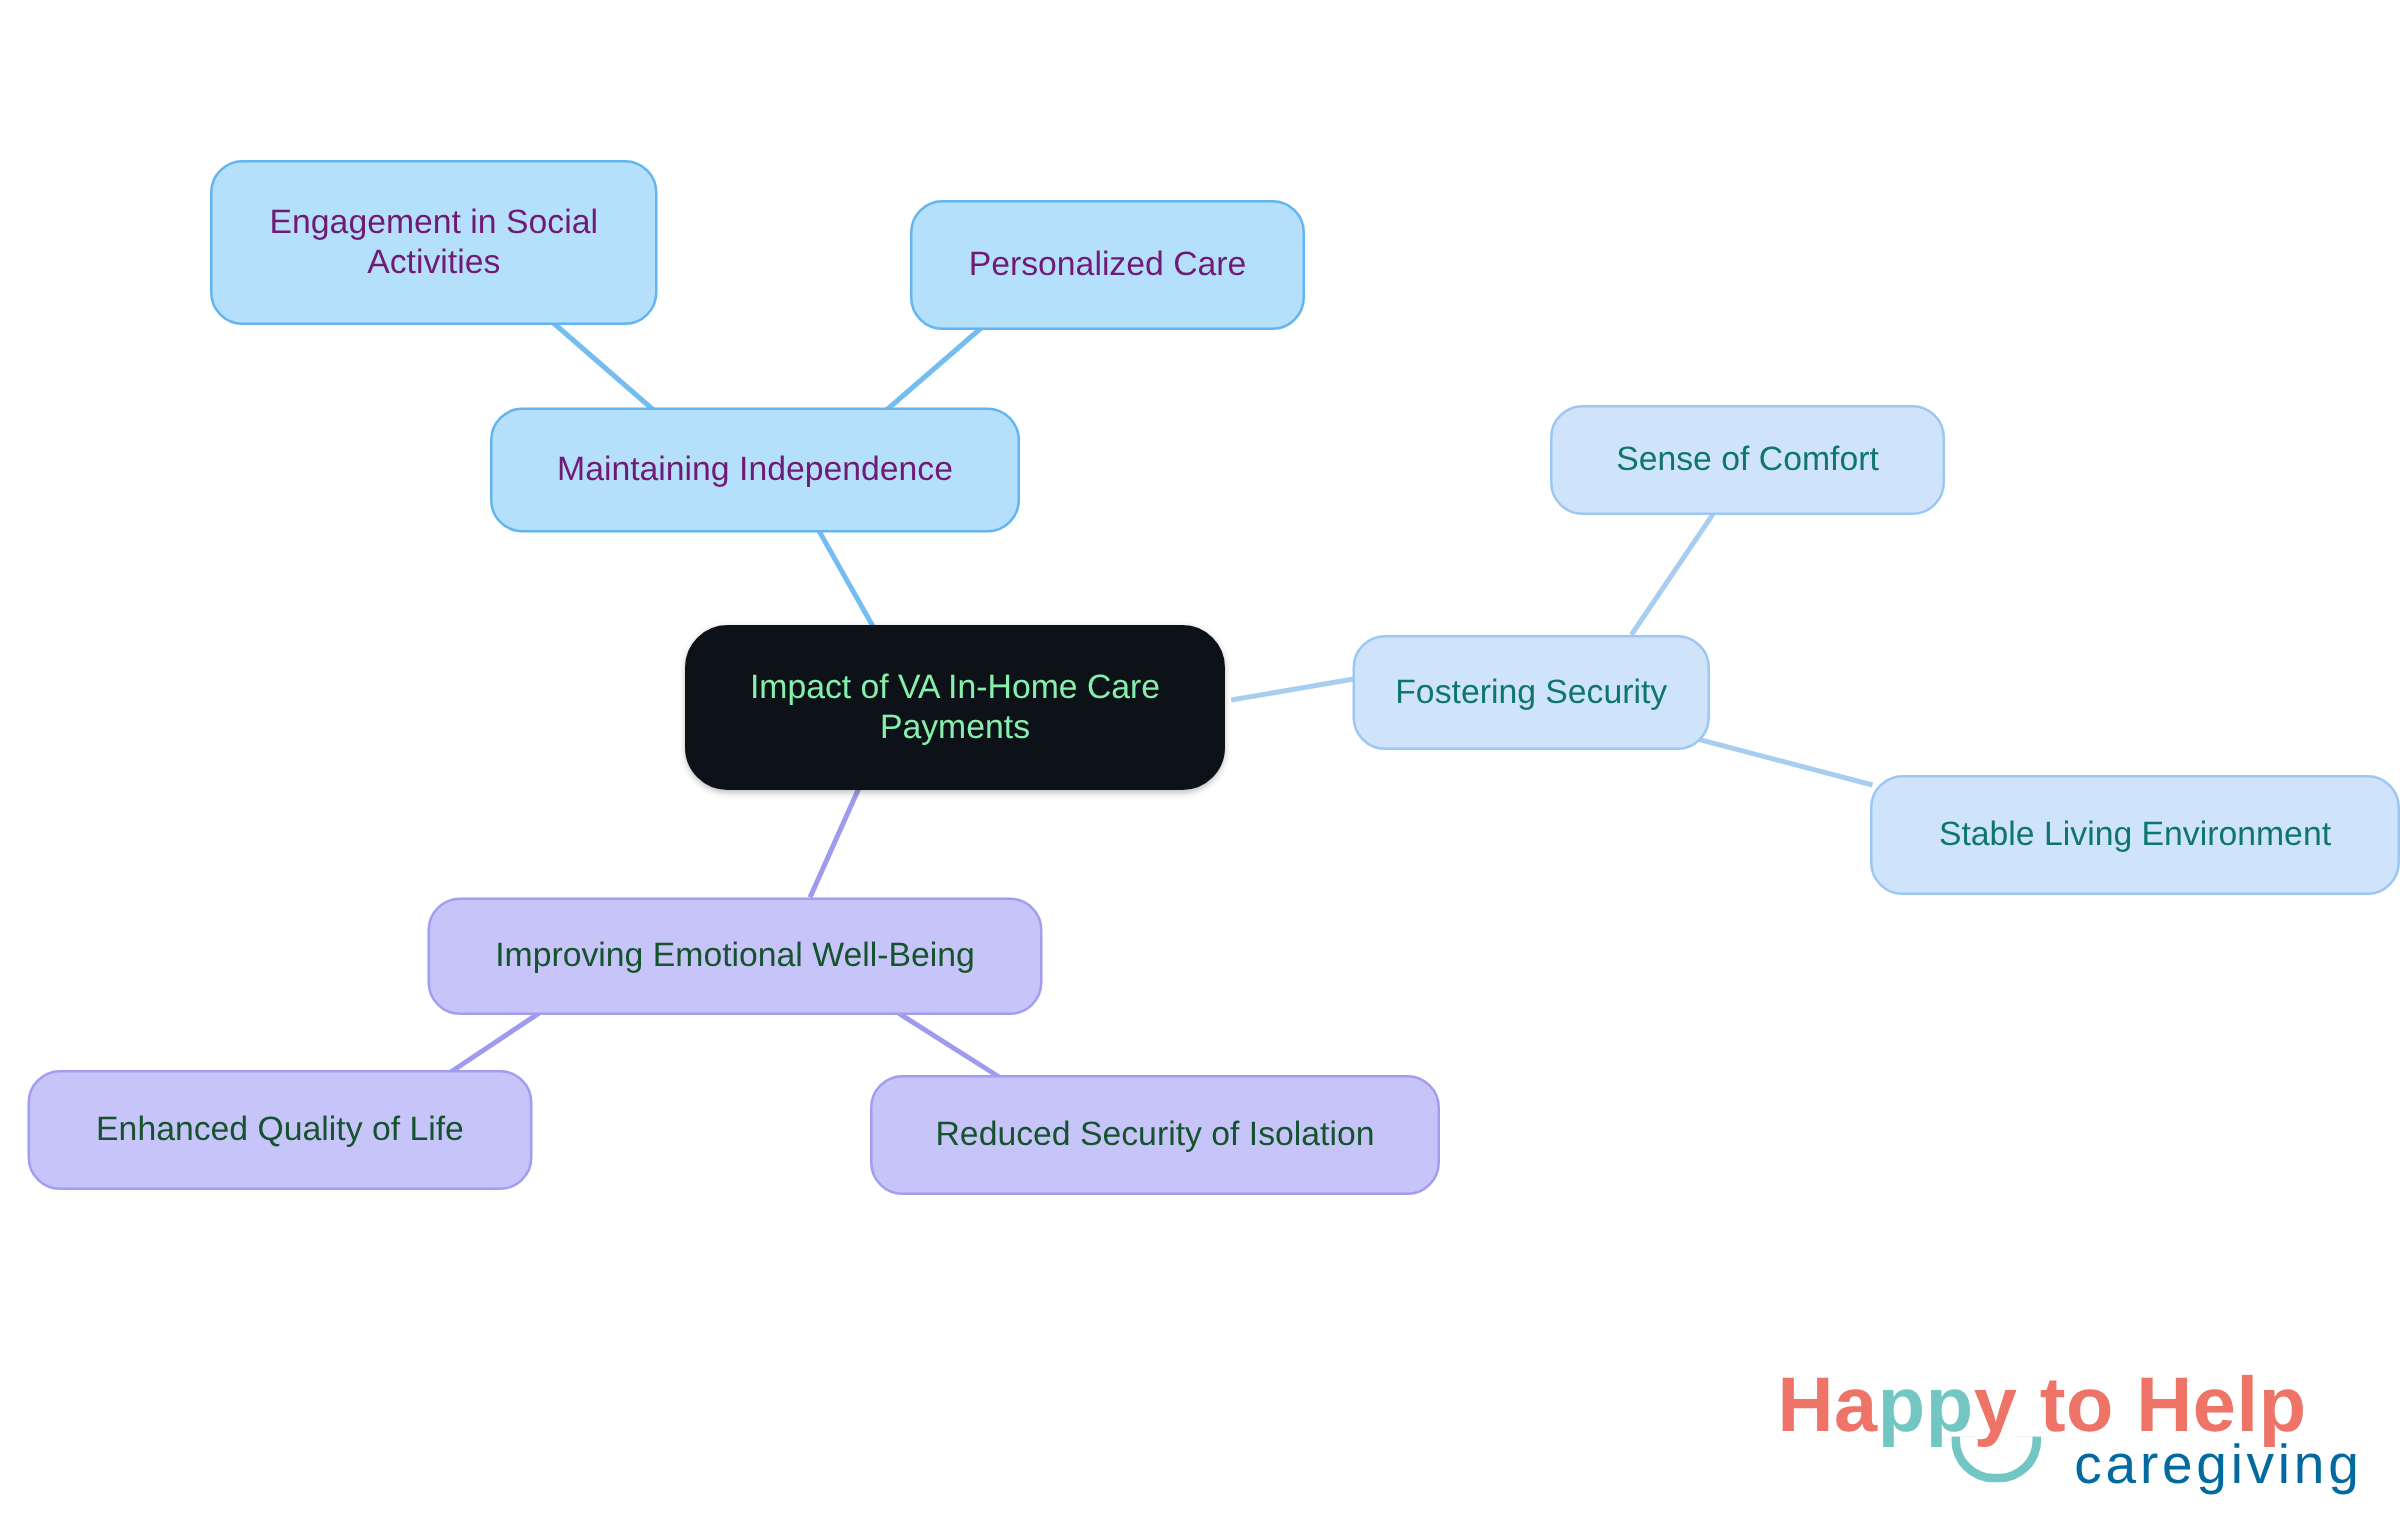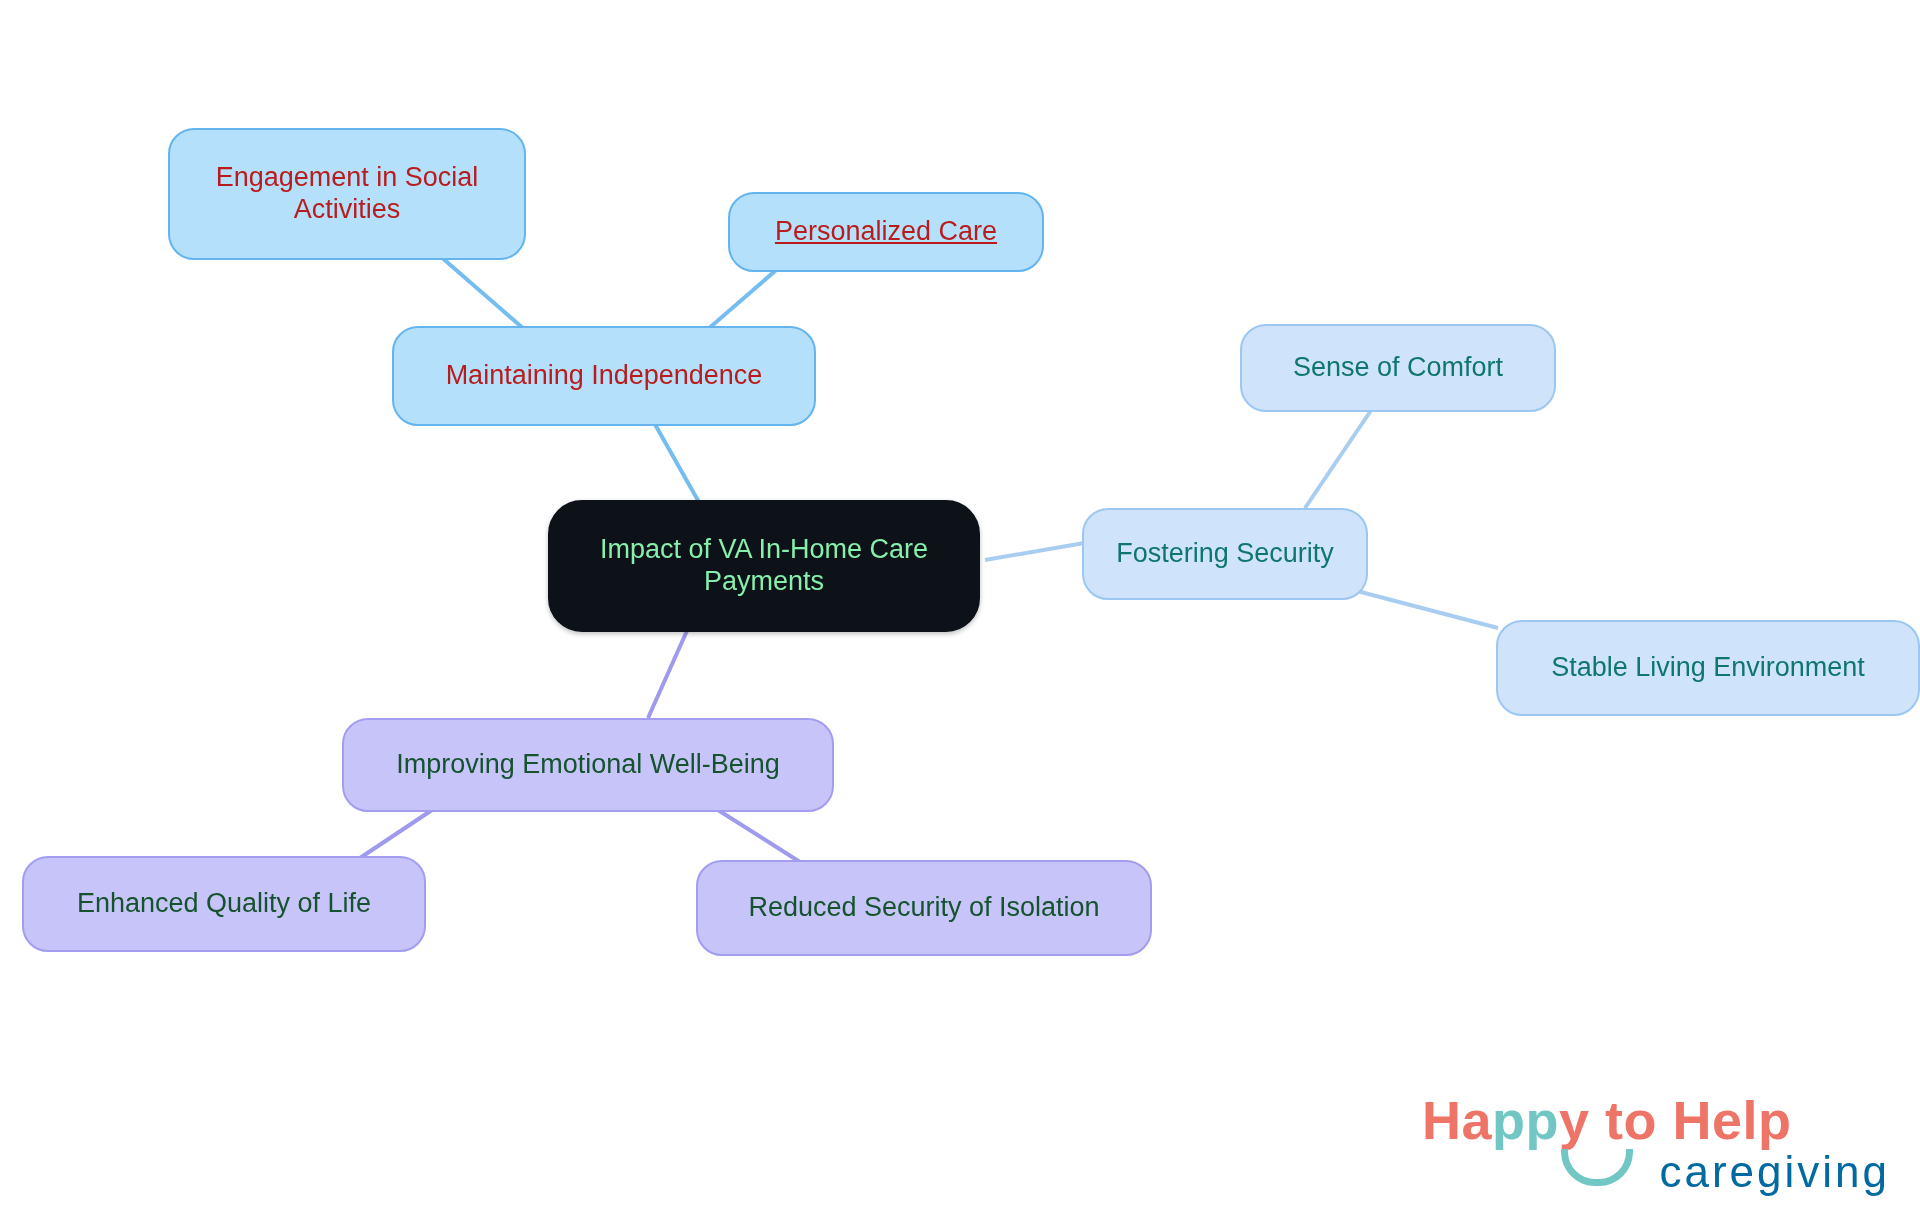--- a/index.html
+++ b/index.html
@@ -51,21 +51,21 @@
     border-color: #0d1218;
     color: #86efac;
     border-radius: 34px;
     font-size: 27px;
     box-shadow: 0 2px 5px rgba(0,0,0,0.25);
   }
 
   .node-blue-a {
     background: #b5e0fb;
     border-color: #63b4ef;
-    color: #b91c1c;
+    color: #701a75;
     font-size: 27px;
   }
 
   .node-blue-b {
     background: #cfe4fb;
     border-color: #9cc7f2;
     color: #0f766e;
     font-size: 27px;
     margin-top: 12px;
   }
@@ -82,21 +82,21 @@
     position: absolute;
     right: 28px;
     bottom: 18px;
     width: 470px;
     height: 108px;
   }
   .logo-wordmark {
     position: absolute;
     left: 0;
     top: 0;
-    font-size: 54px;
+    font-size: 62px;
     font-weight: bold;
     letter-spacing: 0.5px;
     white-space: nowrap;
   }
   .logo-coral { color: #ee7468; }
   .logo-teal  { color: #72c7c5; }
   .logo-smile {
     position: absolute;
     left: 139px;
     top: 60px;
@@ -138,21 +138,21 @@
     <line x1="690" y1="624" x2="648" y2="718" stroke="#9e9aee" stroke-width="4"></line>
 
     <line x1="432" y1="810" x2="360" y2="858" stroke="#9e9aee" stroke-width="4"></line>
 
     <line x1="718" y1="810" x2="800" y2="862" stroke="#9e9aee" stroke-width="4"></line>
   </svg>
 
   <div class="node node-blue-a" style="left:168px; top:128px; width:358px; height:132px;">Engagement in Social
 Activities</div>
 
-  <div class="node node-blue-a" style="left:728px; top:192px; width:316px; height:80px;text-decoration:underline;">Personalized Care</div>
+  <div class="node node-blue-a" style="left:728px; top:160px; width:316px; height:104px;">Personalized Care</div>
 
   <div class="node node-blue-a" style="left:392px; top:326px; width:424px; height:100px;">Maintaining Independence</div>
 
   <div class="node node-root" style="left:548px; top:500px; width:432px; height:132px;">Impact of VA In-Home Care
 Payments</div>
 
   <div class="node node-blue-b" style="left:1240px; top:312px; width:316px; height:88px;">Sense of Comfort</div>
 
   <div class="node node-blue-b" style="left:1082px; top:496px; width:286px; height:92px;">Fostering Security</div>
 

